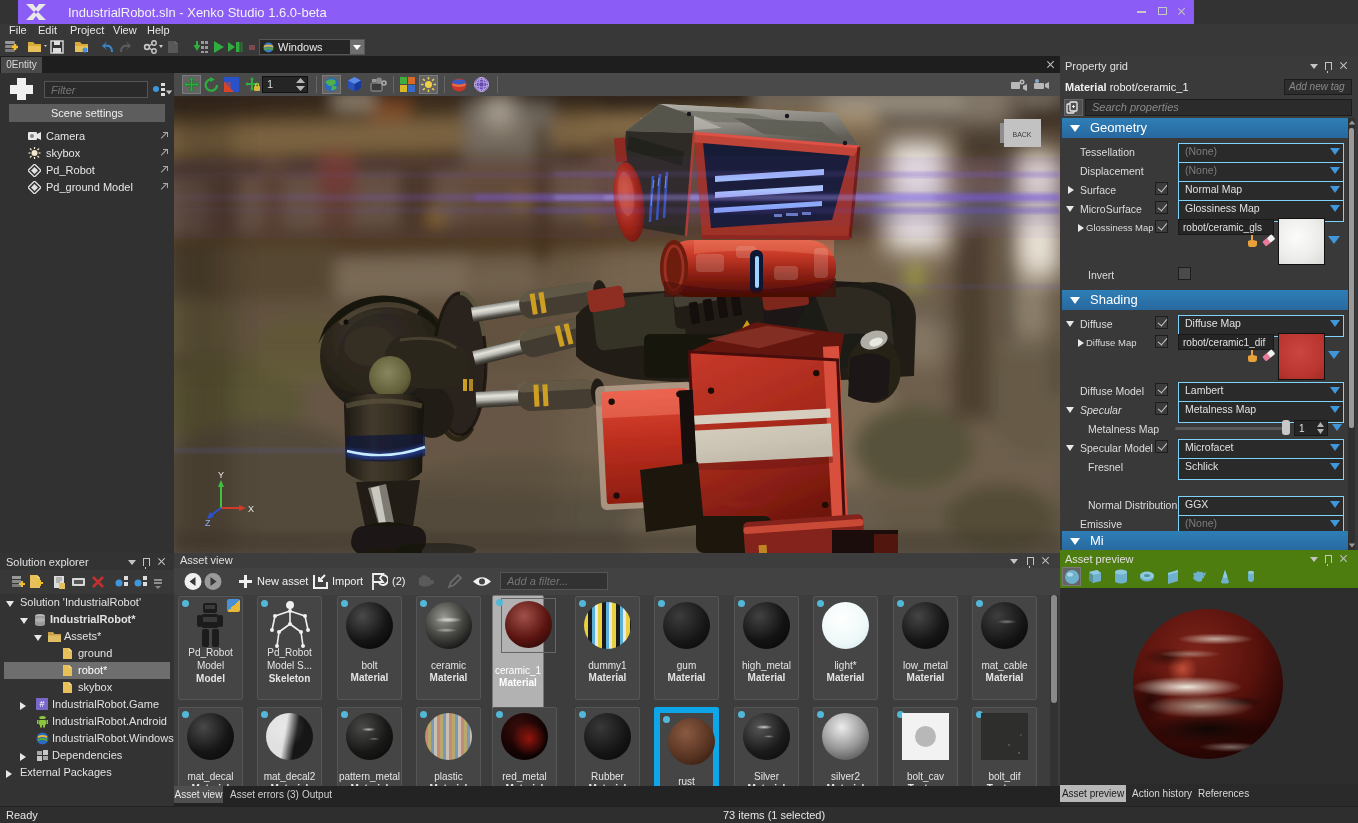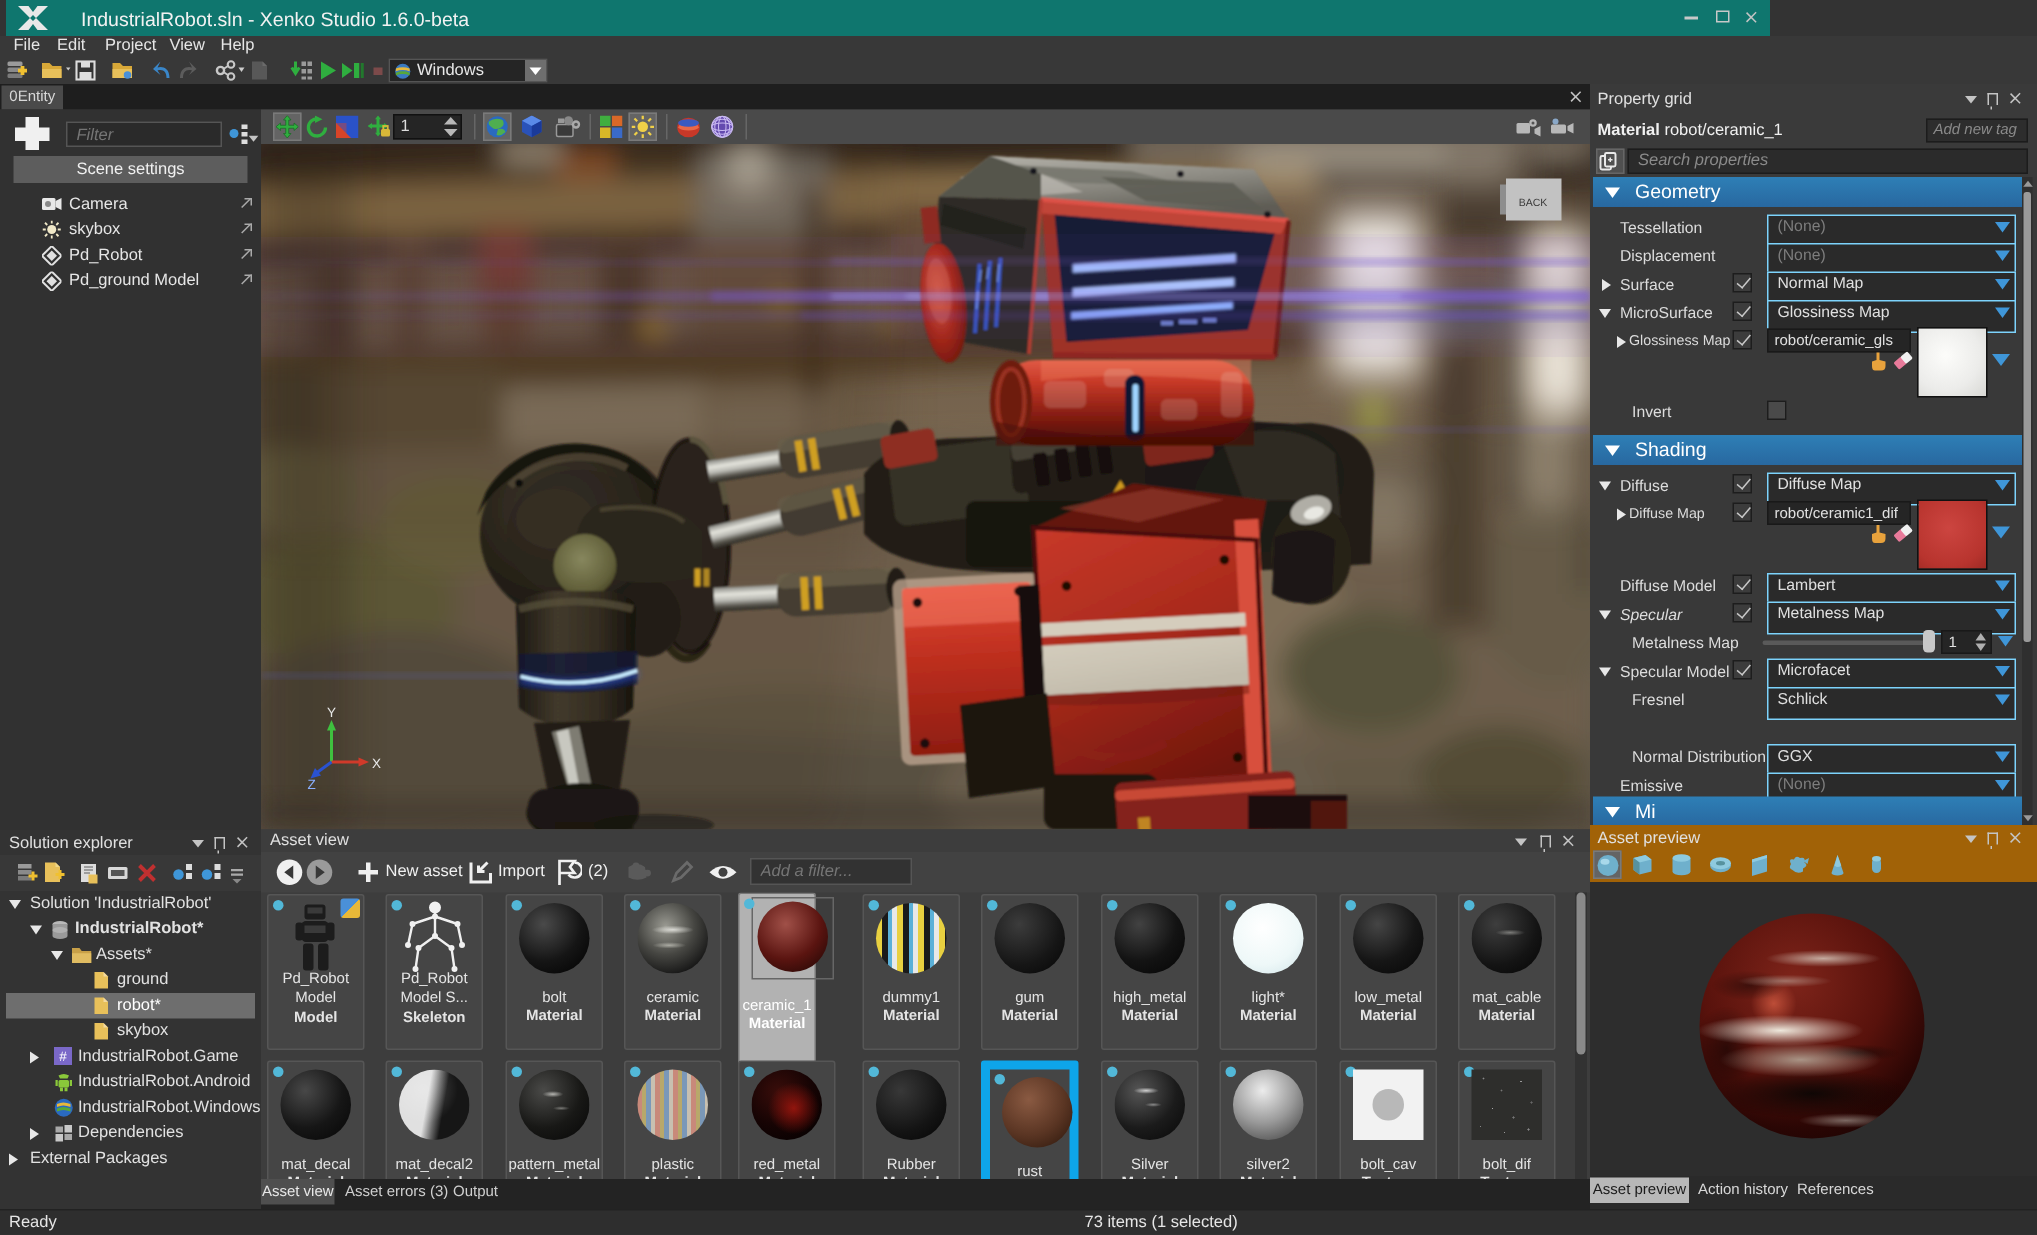--- a/index.html
+++ b/index.html
@@ -32,21 +32,21 @@
 .icpin{position:absolute;width:7px;height:8px;border:1.3px solid #c4c4c4;border-bottom:none;}
 .icpin:after{content:'';position:absolute;left:1.2px;top:8px;width:1.3px;height:2px;background:#c4c4c4;}
 .ck{position:absolute;width:5px;height:9px;border-right:1.6px solid #c8c8c8;border-bottom:1.6px solid #c8c8c8;transform:rotate(40deg);}
 .ane{position:absolute;width:7px;height:7px;}
 .ane:before{content:'';position:absolute;left:0;top:3px;width:8px;height:1.2px;background:#aaa;transform:rotate(-45deg);}
 .ane:after{content:'';position:absolute;right:-1px;top:0px;width:4px;height:4px;border-top:1.2px solid #aaa;border-right:1.2px solid #aaa;}
 </style>
 </head>
 <body>
 
-<div class="abs" style="left:4px;top:0;width:1176px;height:24px;background:#0f766e;">
+<div class="abs" style="left:18px;top:0;width:1176px;height:24px;background:#8b5cf6;">
   <svg class="abs" style="left:7px;top:3px" width="22" height="18" viewBox="0 0 22 18">
     <path d="M1 1 L8 1 L11 5 L14 1 L21 1 L13 9 L11 7 L9 9 Z" fill="#e8e8e8"></path>
     <path d="M1 17 L8 17 L11 13 L14 17 L21 17 L13 9 L11 11 L9 9 Z" fill="#e8e8e8"></path>
   </svg>
   <div class="abs txt" style="left:50px;top:5px;font-size:13px;color:#f2f2f2;">IndustrialRobot.sln - Xenko Studio 1.6.0-beta</div>
   <div class="abs" style="right:48px;top:11px;width:9px;height:2px;background:#c8c8c8;"></div>
   <div class="abs" style="right:27px;top:7px;width:9px;height:8px;border:1.5px solid #c8c8c8;"></div>
   <div class="icx" style="right:8px;top:7px;"></div>
 </div>
 
@@ -1030,21 +1030,21 @@
       </div>
     <div class="bluehdr" style="top:413px;"><div class="tri"></div><span>Mi</span></div>
   </div>
   <div class="abs" style="left:288px;top:62px;width:7px;height:432px;background:#2f2f2f;">
     <div class="abs" style="left:1px;top:10px;width:5px;height:300px;background:#9a9a9a;border-radius:2px;"></div>
     <div class="icdn" style="left:0px;top:2px;transform:rotate(180deg) scale(0.8);border-top-color:#999;"></div>
     <div class="icdn" style="left:0px;bottom:2px;transform:scale(0.8);border-top-color:#999;"></div>
   </div>
 </div>
 
-<div class="abs" style="left:1060px;top:550px;width:298px;height:256px;background:#a16207;" id="assetprev">
+<div class="abs" style="left:1060px;top:550px;width:298px;height:256px;background:#4d7c0f;" id="assetprev">
   <span class="abs" style="left:5px;top:3px;font-size:11px;color:#e0e0e0;">Asset preview</span>
   <div class="icdn" style="right:40px;top:7px;"></div>
     <div class="icpin" style="right:26px;top:5px;"></div>
     <div class="icx" style="right:10px;top:4px;"></div>
   <div class="abs" style="left:2px;top:17px;width:19px;height:19px;background:#646464;border:1px solid #7a7a7a;"></div>
   <svg class="abs" style="left:2px;top:18px" width="290" height="18" viewBox="0 0 290 18">
     <circle cx="10" cy="9" r="7" fill="#6fb0cc"></circle>
       <ellipse cx="8" cy="6.5" rx="3" ry="2" fill="#a8d8ea"></ellipse>
     <g transform="translate(25,0)">
         <path d="M2 4 L10 2 L14 5 L14 13 L6 15 L2 12 Z" fill="#6fb0cc"></path>

